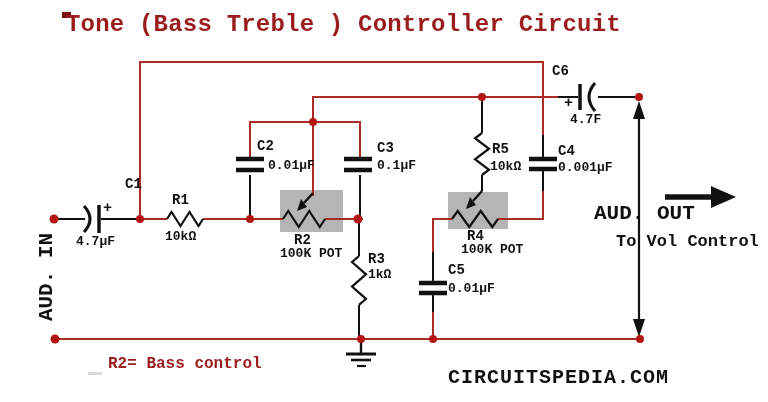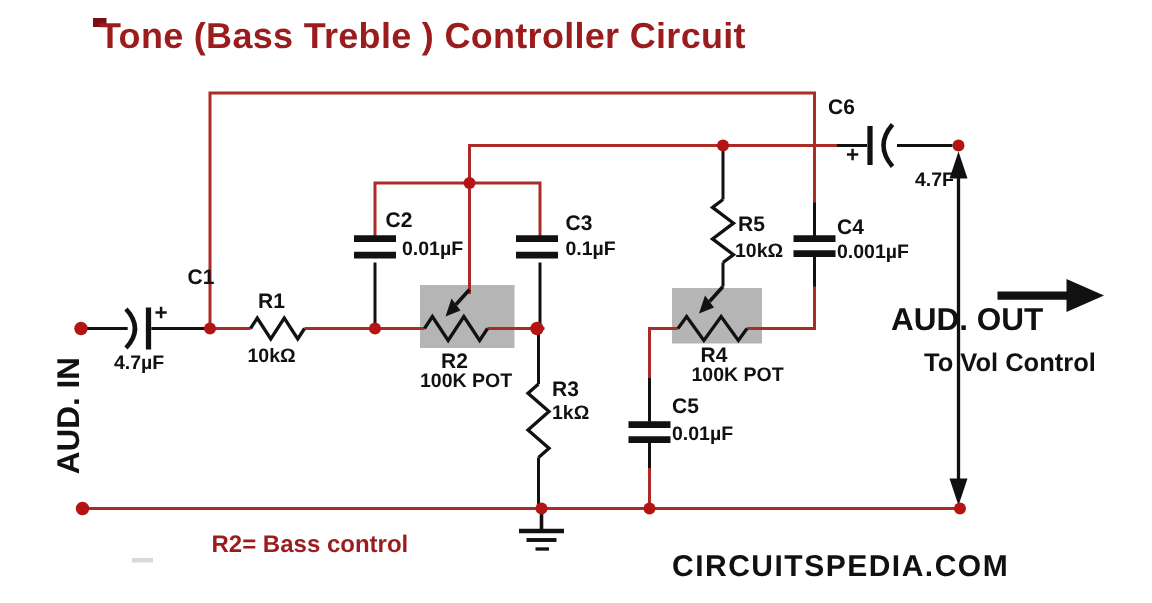--- a/index.html
+++ b/index.html
@@ -1,24 +1,24 @@
 <!DOCTYPE html>
 <html><head>
 <meta charset="utf-8">
 <style>
   html,body{margin:0;padding:0;background:#ffffff;}
   .canvas{
     position:relative;width:768px;height:402px;background:#ffffff;overflow:hidden;
-    font-family:Liberation Sans, sans-serif;
+    font-family:Liberation Mono, monospace;
   }
   .lbl{position:absolute;white-space:nowrap;font-weight:bold;color:#111;line-height:1;}
   .ref{font-size:14px;}
   .val{font-size:13px;}
   .title{font-size:24px;color:#9b1c1c;letter-spacing:.2px;}
-  .note{font-size:16px;color:#9b1c1c;margin-left:33px;}
+  .note{font-size:16px;color:#9b1c1c;}
   .io{font-size:21px;}
   .sub{font-size:17px;}
   .wm{font-size:20px;letter-spacing:1px;}
   .plus{font-size:15px;}
   .rot{transform:translate(-50%,-50%) rotate(-90deg);transform-origin:center center;}
   svg{position:absolute;left:0;top:0;}
 </style>
 </head>
 <body>
 
@@ -161,21 +161,21 @@
   <span class="lbl val" style="left:558px;top:161px;">0.001µF</span>
 
   <span class="lbl ref" style="left:467px;top:229px;">R4</span>
   <span class="lbl val" style="left:461px;top:243px;">100K POT</span>
 
   <span class="lbl ref" style="left:448px;top:263px;">C5</span>
   <span class="lbl val" style="left:448px;top:282px;">0.01µF</span>
 
   <span class="lbl ref" style="left:552px;top:64px;">C6</span>
   <span class="lbl plus" style="left:564px;top:96px;">+</span>
-  <span class="lbl val" style="left:570px;top:113px;margin-left:40px;">4.7F</span>
+  <span class="lbl val" style="left:570px;top:113px;">4.7F</span>
 
   <span class="lbl io rot" style="left:46px;top:277px;">AUD. IN</span>
   <span class="lbl sub" style="left:616px;top:233px;">To Vol Control</span>
   <span class="lbl io" style="left:594px;top:203px;">AUD. OUT</span>
 
   <span class="lbl note" style="left:108px;top:356px;">R2= Bass control</span>
 
   <span class="lbl wm" style="left:448px;top:368px;">CIRCUITSPEDIA.COM</span>
 
 </div>

